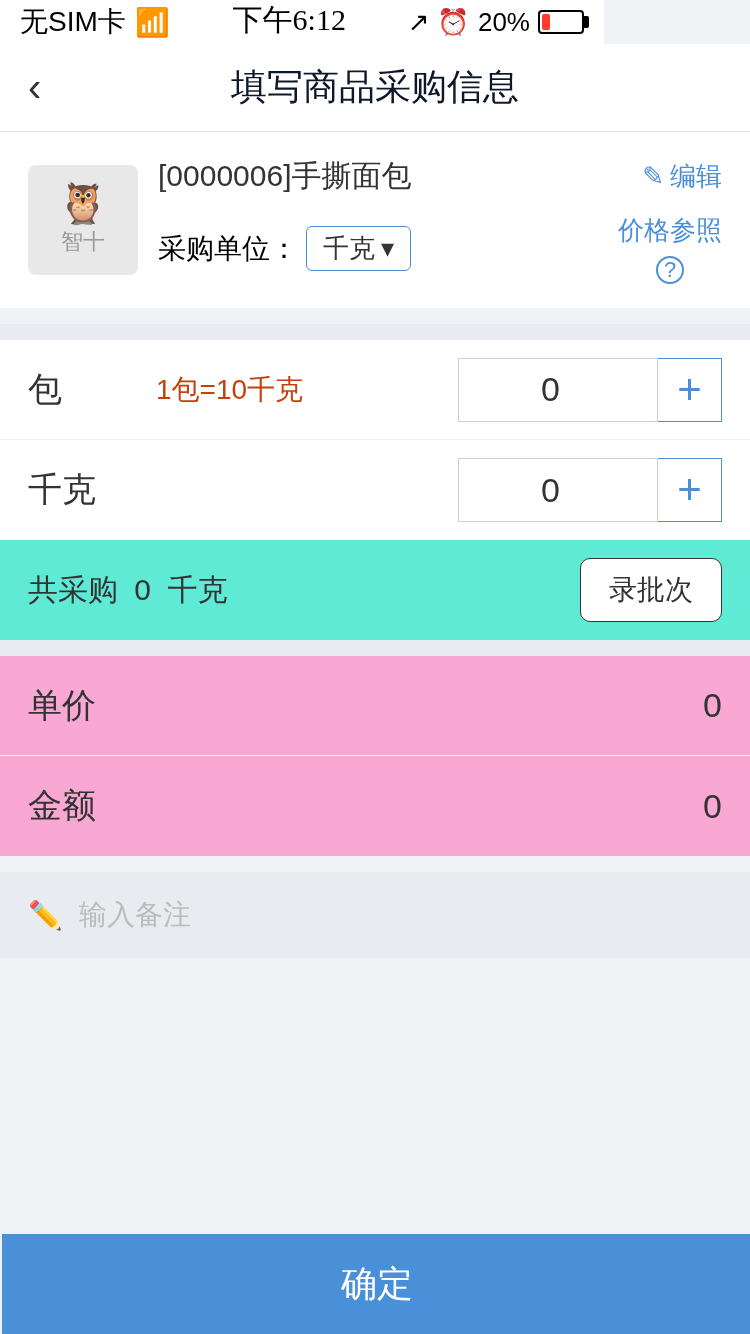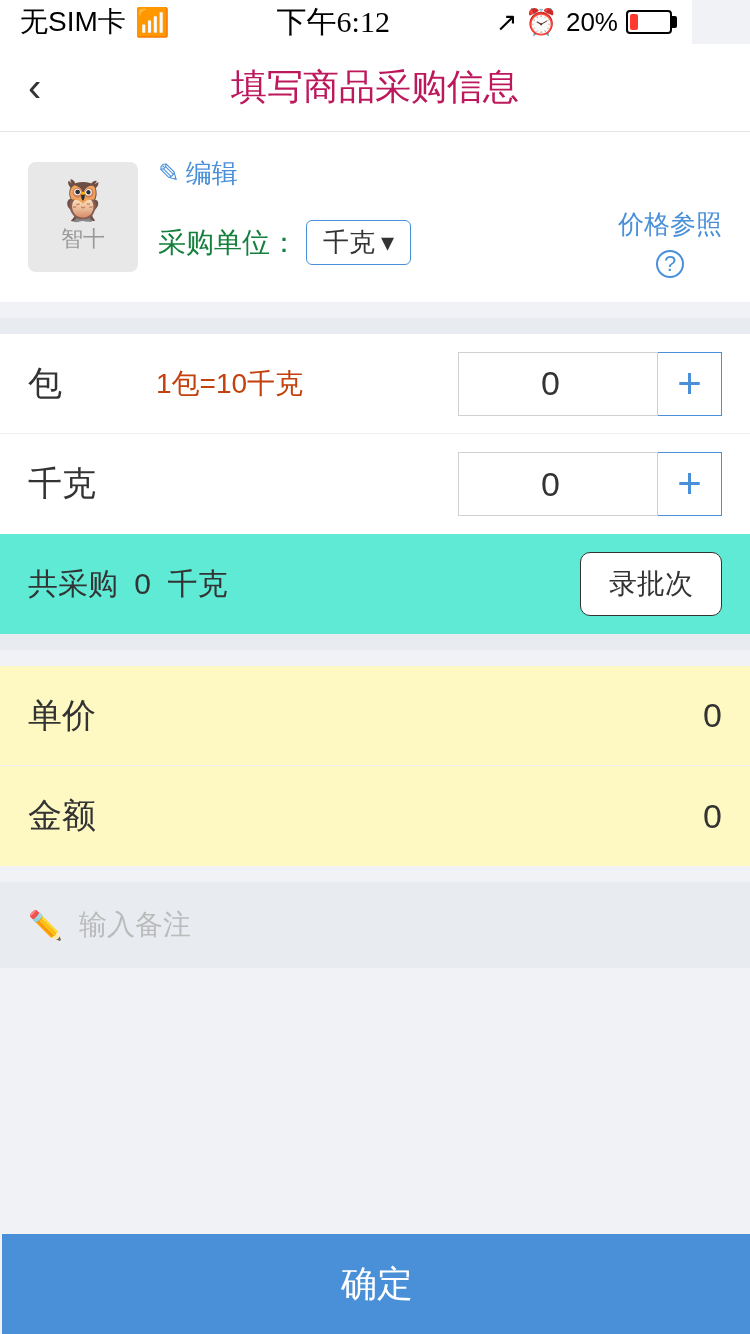--- a/index.html
+++ b/index.html
@@ -7,25 +7,24 @@
     body {
       width: 750px;
       min-height: 1334px;
       font-family: -apple-system, "PingFang SC", "Helvetica Neue", Arial, sans-serif;
       background: #f0f2f5;
       font-size: 32px;
     }
 
     
     .status-bar {
-      width: 692px;
+      width: 604px;
       height: 44px;
       background: #fff;
       display: flex;
-      align-items: center;
       justify-content: space-between;
       padding: 0 20px;
       font-size: 28px;
       color: #000;
     }
     .status-bar-left { display: flex; align-items: center; gap: 10px; }
     .status-bar-center { font-size: 30px; font-weight: 500; font-family: Liberation Serif, serif; }
     .status-bar-right { display: flex; align-items: center; gap: 8px; font-size: 26px; }
     .battery-icon {
       width: 46px;
@@ -69,21 +68,21 @@
     .nav-back {
       position: absolute;
       left: 28px;
       font-size: 40px;
       color: #333;
       cursor: pointer;
     }
     .nav-title {
       font-size: 36px;
       font-weight: 500;
-      color: #be185d;
+      color: #0f172a;
     }
 
     
     .product-card {
       background: #fff;
       padding: 24px 28px;
       display: flex;
       align-items: center;
       gap: 20px;
       margin-bottom: 16px;
@@ -123,21 +122,21 @@
       display: flex;
       align-items: center;
       gap: 6px;
       cursor: pointer;
     }
     .product-unit-row {
       display: flex;
       align-items: center;
       justify-content: space-between;
     }
-    .unit-label { font-size: 28px; color: #15803d; }
+    .unit-label { font-size: 28px; color: #000000; }
     .unit-select {
       border: 1px solid #4a90d9;
       border-radius: 6px;
       padding: 4px 16px;
       font-size: 26px;
       color: #333;
       background: #fff;
       display: flex;
       align-items: center;
       gap: 6px;
@@ -226,22 +225,21 @@
       border-radius: 10px;
       padding: 12px 28px;
       font-size: 28px;
       color: #333;
       background: #fff;
       cursor: pointer;
     }
 
     
     .price-section {
-      background: #fef9c3;
-      margin-top: 16px;
+      background: #f9a8d4;
     }
     .price-row {
       display: flex;
       align-items: center;
       justify-content: space-between;
       padding: 0 28px;
       height: 100px;
       border-bottom: 1px solid #f0f0f0;
     }
     .price-row:last-child { border-bottom: none; }
@@ -307,20 +305,21 @@
   <div class="nav-title">填写商品采购信息</div>
 </div>
 
 <div class="product-card">
   <div class="product-thumb">
     <div class="product-thumb-owl">🦉</div>
     <div class="product-thumb-text">智十</div>
   </div>
   <div class="product-info">
     <div class="product-name-row">
+      <span class="product-name">[0000006]手撕面包</span>
       <span class="edit-btn">
         <span>✎</span>
         <span>编辑</span>
       </span>
     </div>
     <div class="product-unit-row">
       <div style="display:flex;align-items:center;gap:8px;">
         <span class="unit-label">采购单位：</span>
         <div class="unit-select">
           <span>千克</span>

